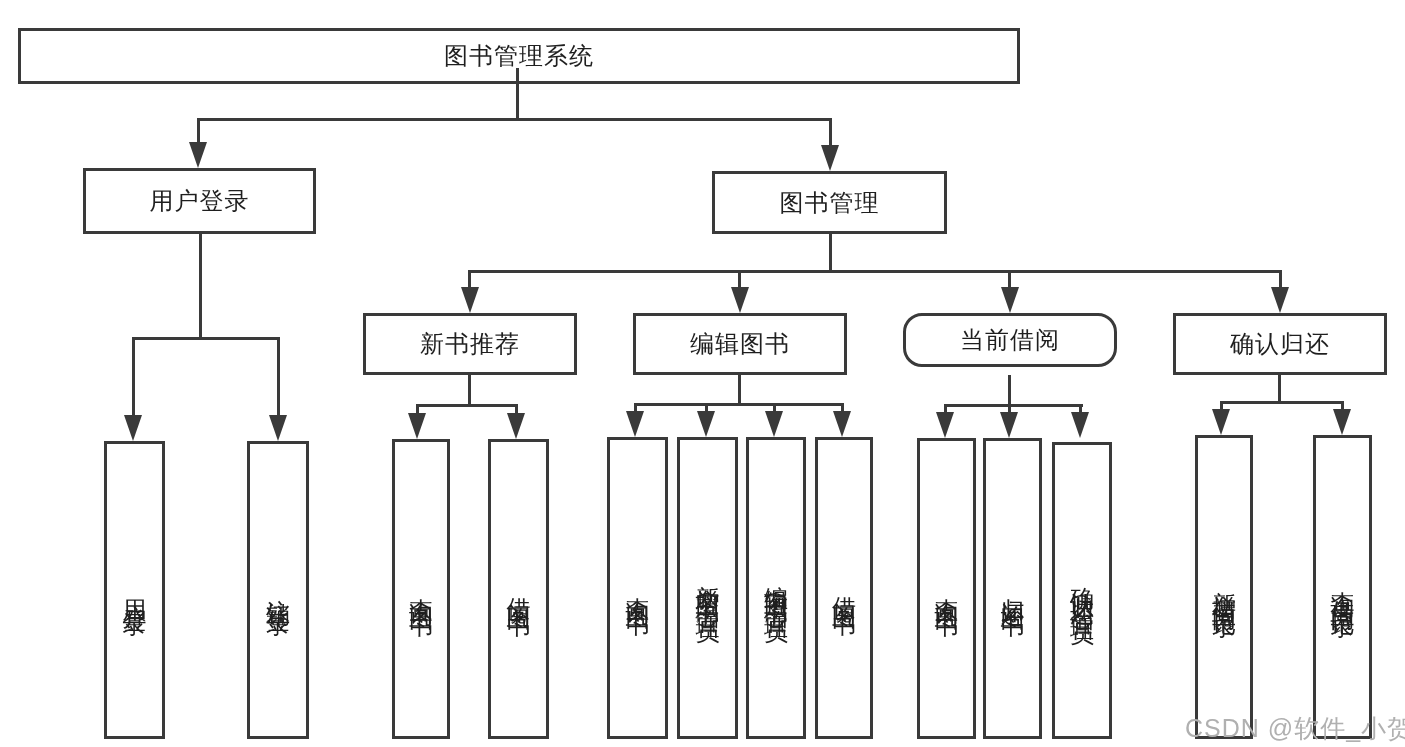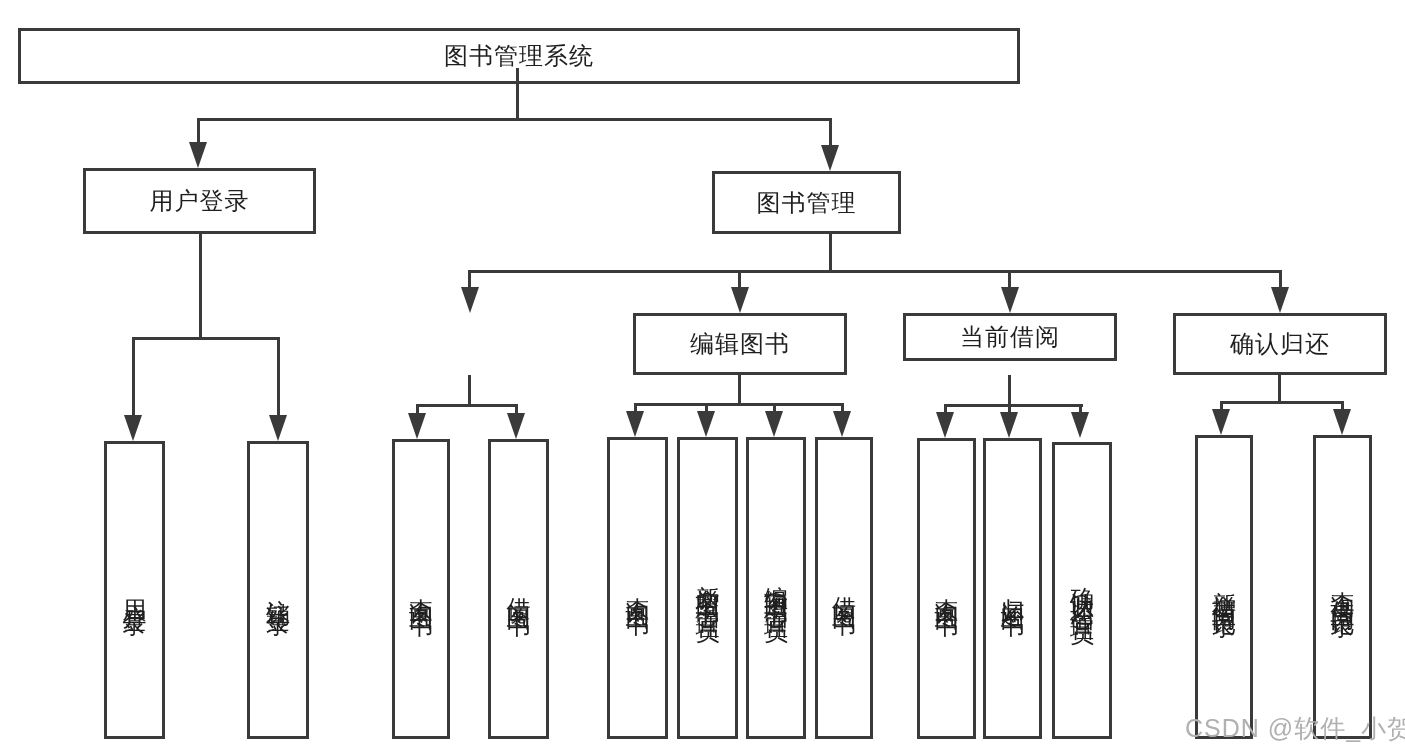--- a/index.html
+++ b/index.html
@@ -63,21 +63,21 @@
   <div class="vline" style="left:516px;top:68px;height:50px;"></div>
   <div class="hline" style="left:197px;top:118px;width:635px;"></div>
   <div class="vline" style="left:197px;top:118px;height:27px;"></div>
   <div class="arrow" style="left:189px;top:142px;"></div>
   <div class="vline" style="left:829px;top:118px;height:29px;"></div>
   <div class="arrow" style="left:821px;top:145px;"></div>
 
   <div class="box" style="left:83px;top:168px;width:233px;height:66px;">
     <span>用户登录</span>
   </div>
-  <div class="box" style="left:712px;top:171px;width:189px;height:63px;">
+  <div class="box" style="left:712px;top:171px;width:235px;height:63px;">
     <span>图书管理</span>
   </div>
 
   <div class="vline" style="left:199px;top:234px;height:105px;"></div>
   <div class="hline" style="left:132px;top:337px;width:148px;"></div>
   <div class="vline" style="left:132px;top:337px;height:80px;"></div>
   <div class="arrow" style="left:124px;top:415px;"></div>
   <div class="vline" style="left:277px;top:337px;height:80px;"></div>
   <div class="arrow" style="left:269px;top:415px;"></div>
 
@@ -85,24 +85,27 @@
   <div class="hline" style="left:468px;top:270px;width:814px;"></div>
   <div class="vline" style="left:468px;top:270px;height:20px;"></div>
   <div class="arrow" style="left:461px;top:287px;"></div>
   <div class="vline" style="left:738px;top:270px;height:20px;"></div>
   <div class="arrow" style="left:731px;top:287px;"></div>
   <div class="vline" style="left:1008px;top:270px;height:20px;"></div>
   <div class="arrow" style="left:1001px;top:287px;"></div>
   <div class="vline" style="left:1279px;top:270px;height:20px;"></div>
   <div class="arrow" style="left:1271px;top:287px;"></div>
 
+  <div class="box" style="left:363px;top:313px;width:214px;height:62px;">
+    <span>新书推荐</span>
+  </div>
   <div class="box" style="left:633px;top:313px;width:214px;height:62px;">
     <span>编辑图书</span>
   </div>
-  <div class="box" style="left:903px;top:313px;width:214px;height:48px;">
+  <div class="box" style="left:903px;top:313px;width:214px;height:54px;border-radius:19px;">
     <span>当前借阅</span>
   </div>
   <div class="box" style="left:1173px;top:313px;width:214px;height:62px;">
     <span>确认归还</span>
   </div>
 
   <div class="vline" style="left:468px;top:375px;height:31px;"></div>
   <div class="hline" style="left:416px;top:404px;width:102px;"></div>
   <div class="vline" style="left:416px;top:404px;height:12px;"></div>
   <div class="arrow" style="left:408px;top:413px;"></div>

